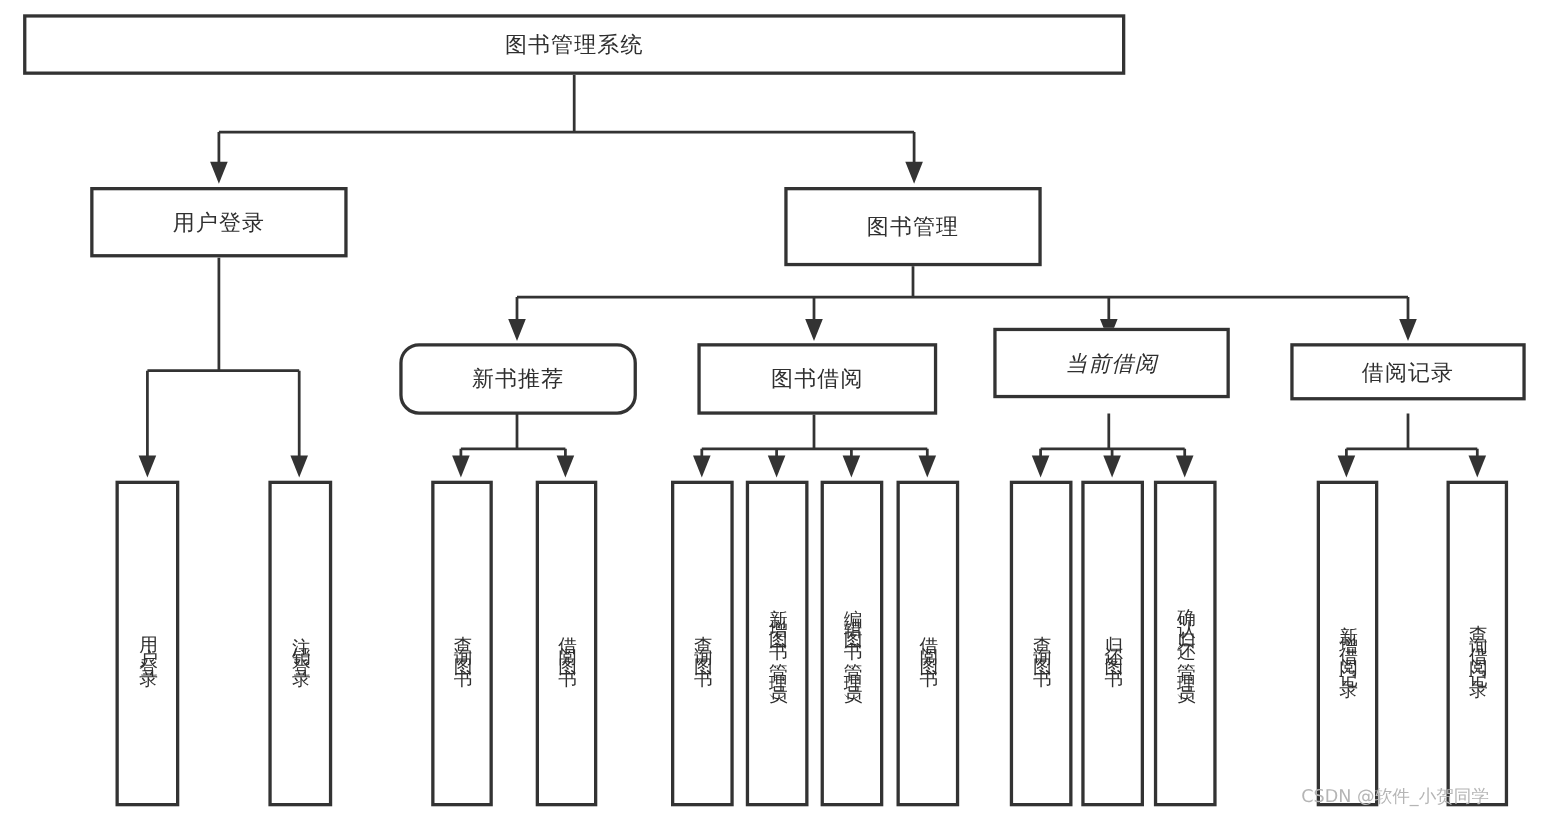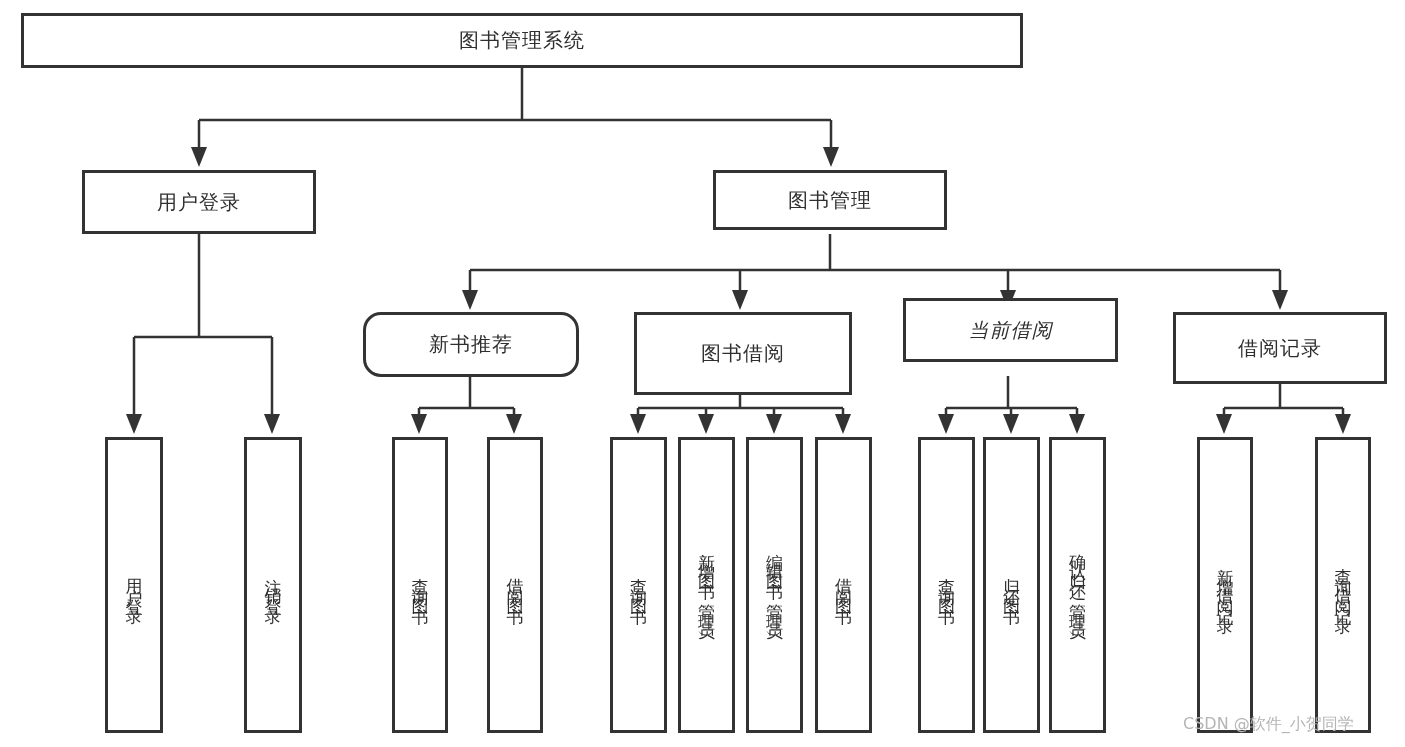--- a/index.html
+++ b/index.html
@@ -90,26 +90,26 @@
       <polygon points="1003,414 1019,414 1011,434"></polygon>
       <polygon points="1069,414 1085,414 1077,434"></polygon>
       <polygon points="1216,414 1232,414 1224,434"></polygon>
       <polygon points="1335,414 1351,414 1343,434"></polygon>
     </g>
   </svg>
 
   <div class="node hnode" style="left:21px; top:13px; width:1002px; height:55px;font-family:Liberation Mono, monospace;">图书管理系统</div>
 
   <div class="node hnode" style="left:82px; top:170px; width:234px; height:64px;">用户登录</div>
-  <div class="node hnode" style="left:713px; top:170px; width:234px; height:60px;">图书管理</div>
+  <div class="node hnode" style="left:713px; top:170px; width:234px; height:72px;">图书管理</div>
 
   <div class="node hnode" style="left:363px; top:312px; width:216px; height:65px;border-radius:18px;">新书推荐</div>
-  <div class="node hnode" style="left:634px; top:312px; width:218px; height:83px;">图书借阅</div>
+  <div class="node hnode" style="left:634px; top:312px; width:218px; height:65px;">图书借阅</div>
   <div class="node hnode" style="left:903px; top:298px; width:215px; height:64px;font-style:italic;">当前借阅</div>
-  <div class="node hnode" style="left:1173px; top:312px; width:214px; height:72px;">借阅记录</div>
+  <div class="node hnode" style="left:1173px; top:312px; width:214px; height:52px;">借阅记录</div>
 
   <div class="node vnode" style="left:105px; top:437px; width:58px; height:296px;">用户登录</div>
   <div class="node vnode" style="left:244px; top:437px; width:58px; height:296px;">注销登录</div>
 
   <div class="node vnode" style="left:392px; top:437px; width:56px; height:296px;">查询图书</div>
   <div class="node vnode" style="left:487px; top:437px; width:56px; height:296px;">借阅图书</div>
 
   <div class="node vnode" style="left:610px; top:437px; width:57px; height:296px;">查询图书</div>
   <div class="node vnode" style="left:678px; top:437px; width:57px; height:296px;">新增图书（管理员）</div>
   <div class="node vnode" style="left:746px; top:437px; width:57px; height:296px;">编辑图书（管理员）</div>

